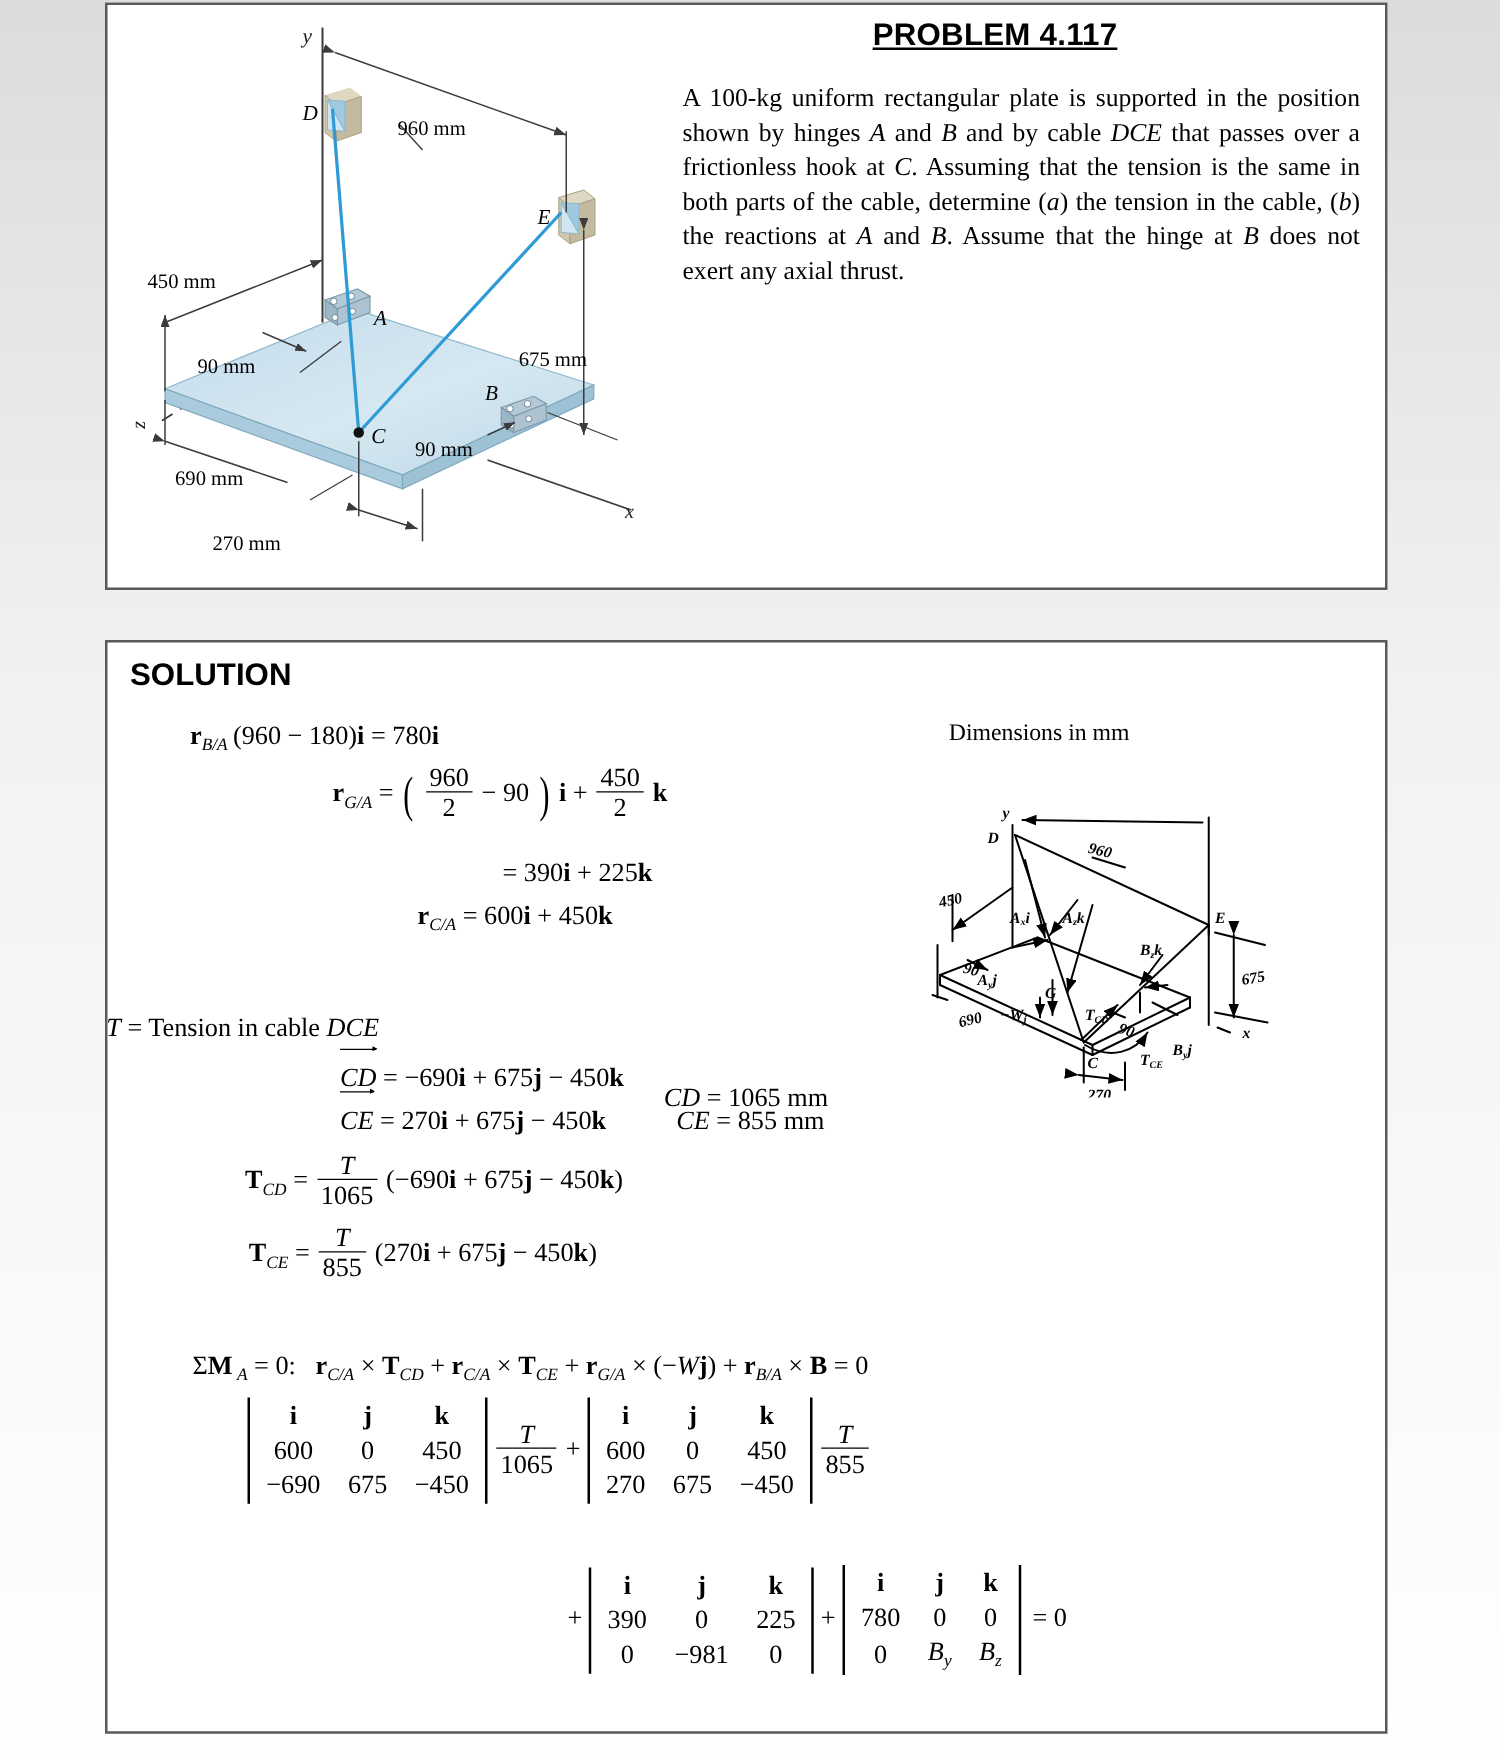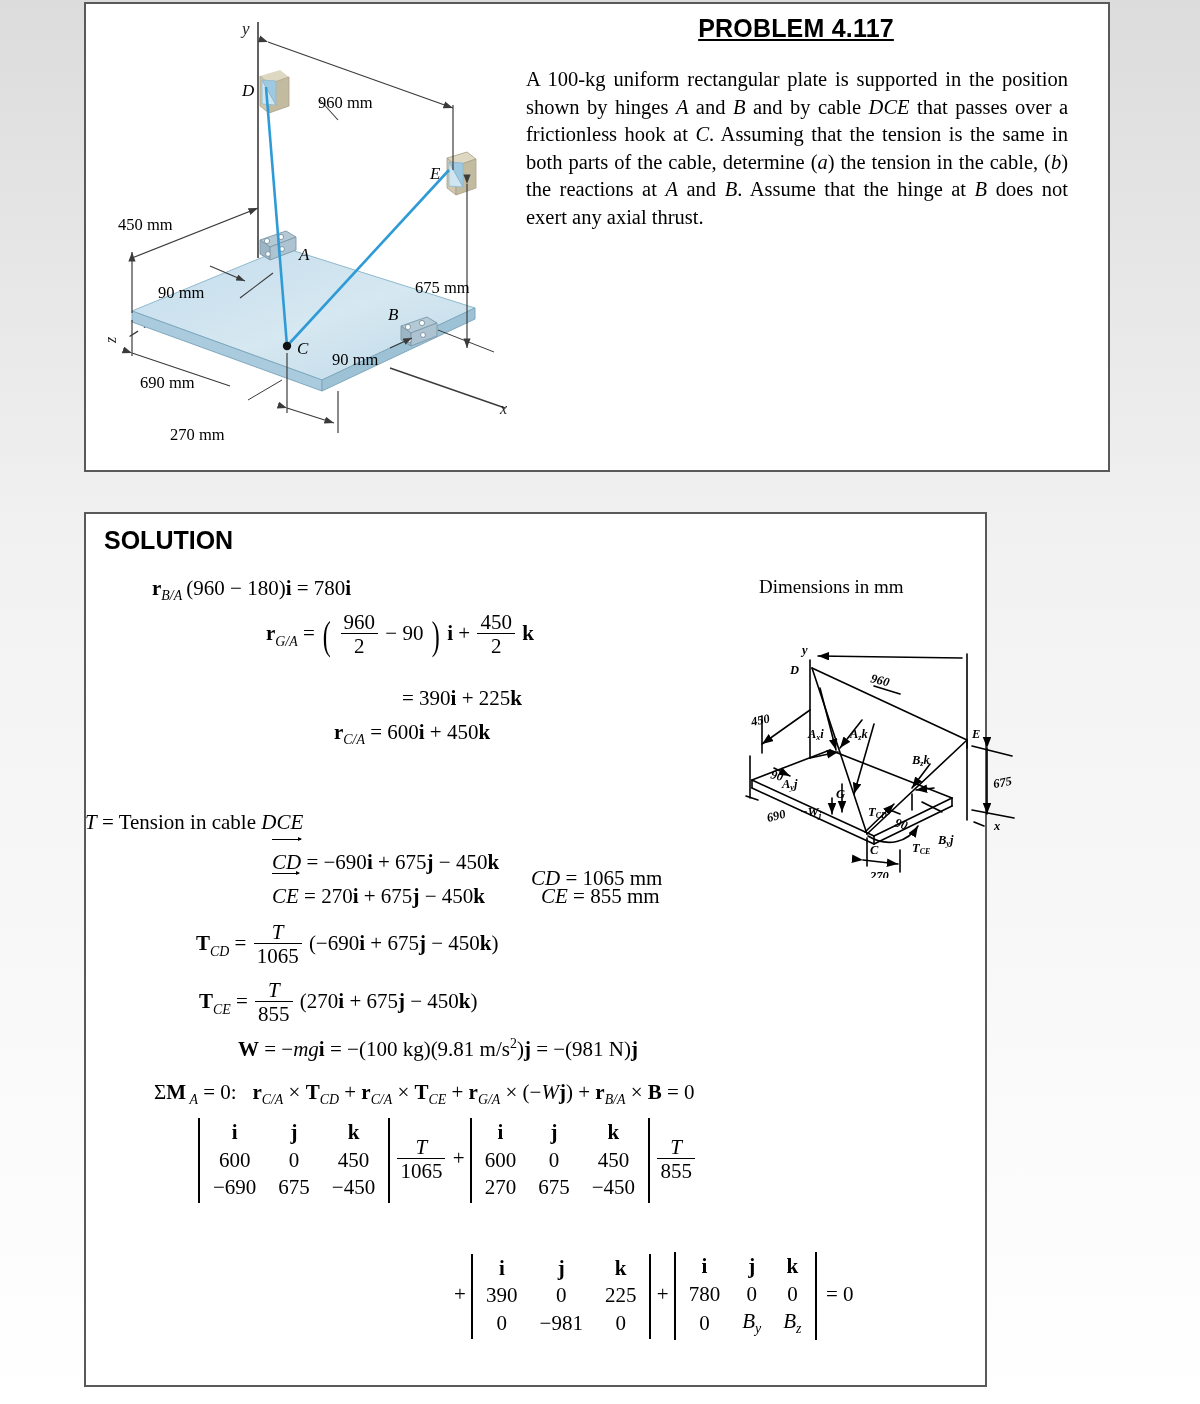--- a/index.html
+++ b/index.html
@@ -22,41 +22,41 @@
   }
   #problem-panel {
     left: 84px;
     top: 2px;
     width: 1026px;
     height: 470px;
   }
   #solution-panel {
     left: 84px;
     top: 512px;
-    width: 903px;
+    width: 1026px;
     height: 875px;
   }
 
   
   .problem-title {
     position: absolute;
     left: 440px;
     top: 10px;
     width: 540px;
     text-align: center;
     font-family: "Liberation Sans", sans-serif;
     font-weight: bold;
     font-size: 25px;
     letter-spacing: .2px;
     color: #000;
     text-decoration: underline;
   }
   .problem-body {
     position: absolute;
-    left: 440px;
+    left: 460px;
     top: 62px;
     width: 542px;
     font-size: 20.5px;
     line-height: 27.5px;
     text-align: justify;
     text-justify: inter-word;
     color: #000;
   }
   .it { font-style: italic; }
 
@@ -328,23 +328,20 @@
     <span class="frac"><span class="num it">T</span><span class="den">1065</span></span>
     (−690<span class="bold">i</span> + 675<span class="bold">j</span> − 450<span class="bold">k</span>)
   </div>
 
   <div class="eqn" style="left:113px; top:466px;">
     <span class="bold">T</span><sub class="it">CE</sub> =
     <span class="frac"><span class="num it">T</span><span class="den">855</span></span>
     (270<span class="bold">i</span> + 675<span class="bold">j</span> − 450<span class="bold">k</span>)
   </div>
 
-  <div class="eqn" style="left:152px; top:522px;">
-    <span class="bold">W</span> = −<span class="it">mg</span><span class="bold">i</span> = −(100 kg)(9.81 m/s<sup>2</sup>)<span class="bold">j</span> = −(981 N)<span class="bold">j</span>
-  </div>
 
   <div class="eqn" style="left:68px; top:566px;">
     Σ<span class="bold">M</span><sub class="it">&nbsp;A</sub> = 0:&nbsp;&nbsp;
     <span class="bold">r</span><sub class="it">C/A</sub> × <span class="bold">T</span><sub class="it">CD</sub> +
     <span class="bold">r</span><sub class="it">C/A</sub> × <span class="bold">T</span><sub class="it">CE</sub> +
     <span class="bold">r</span><sub class="it">G/A</sub> × (−<span class="it">W</span><span class="bold">j</span>) +
     <span class="bold">r</span><sub class="it">B/A</sub> × <span class="bold">B</span> = 0
   </div>
 
   <div class="eqn" style="left:112px; top:604px;">

